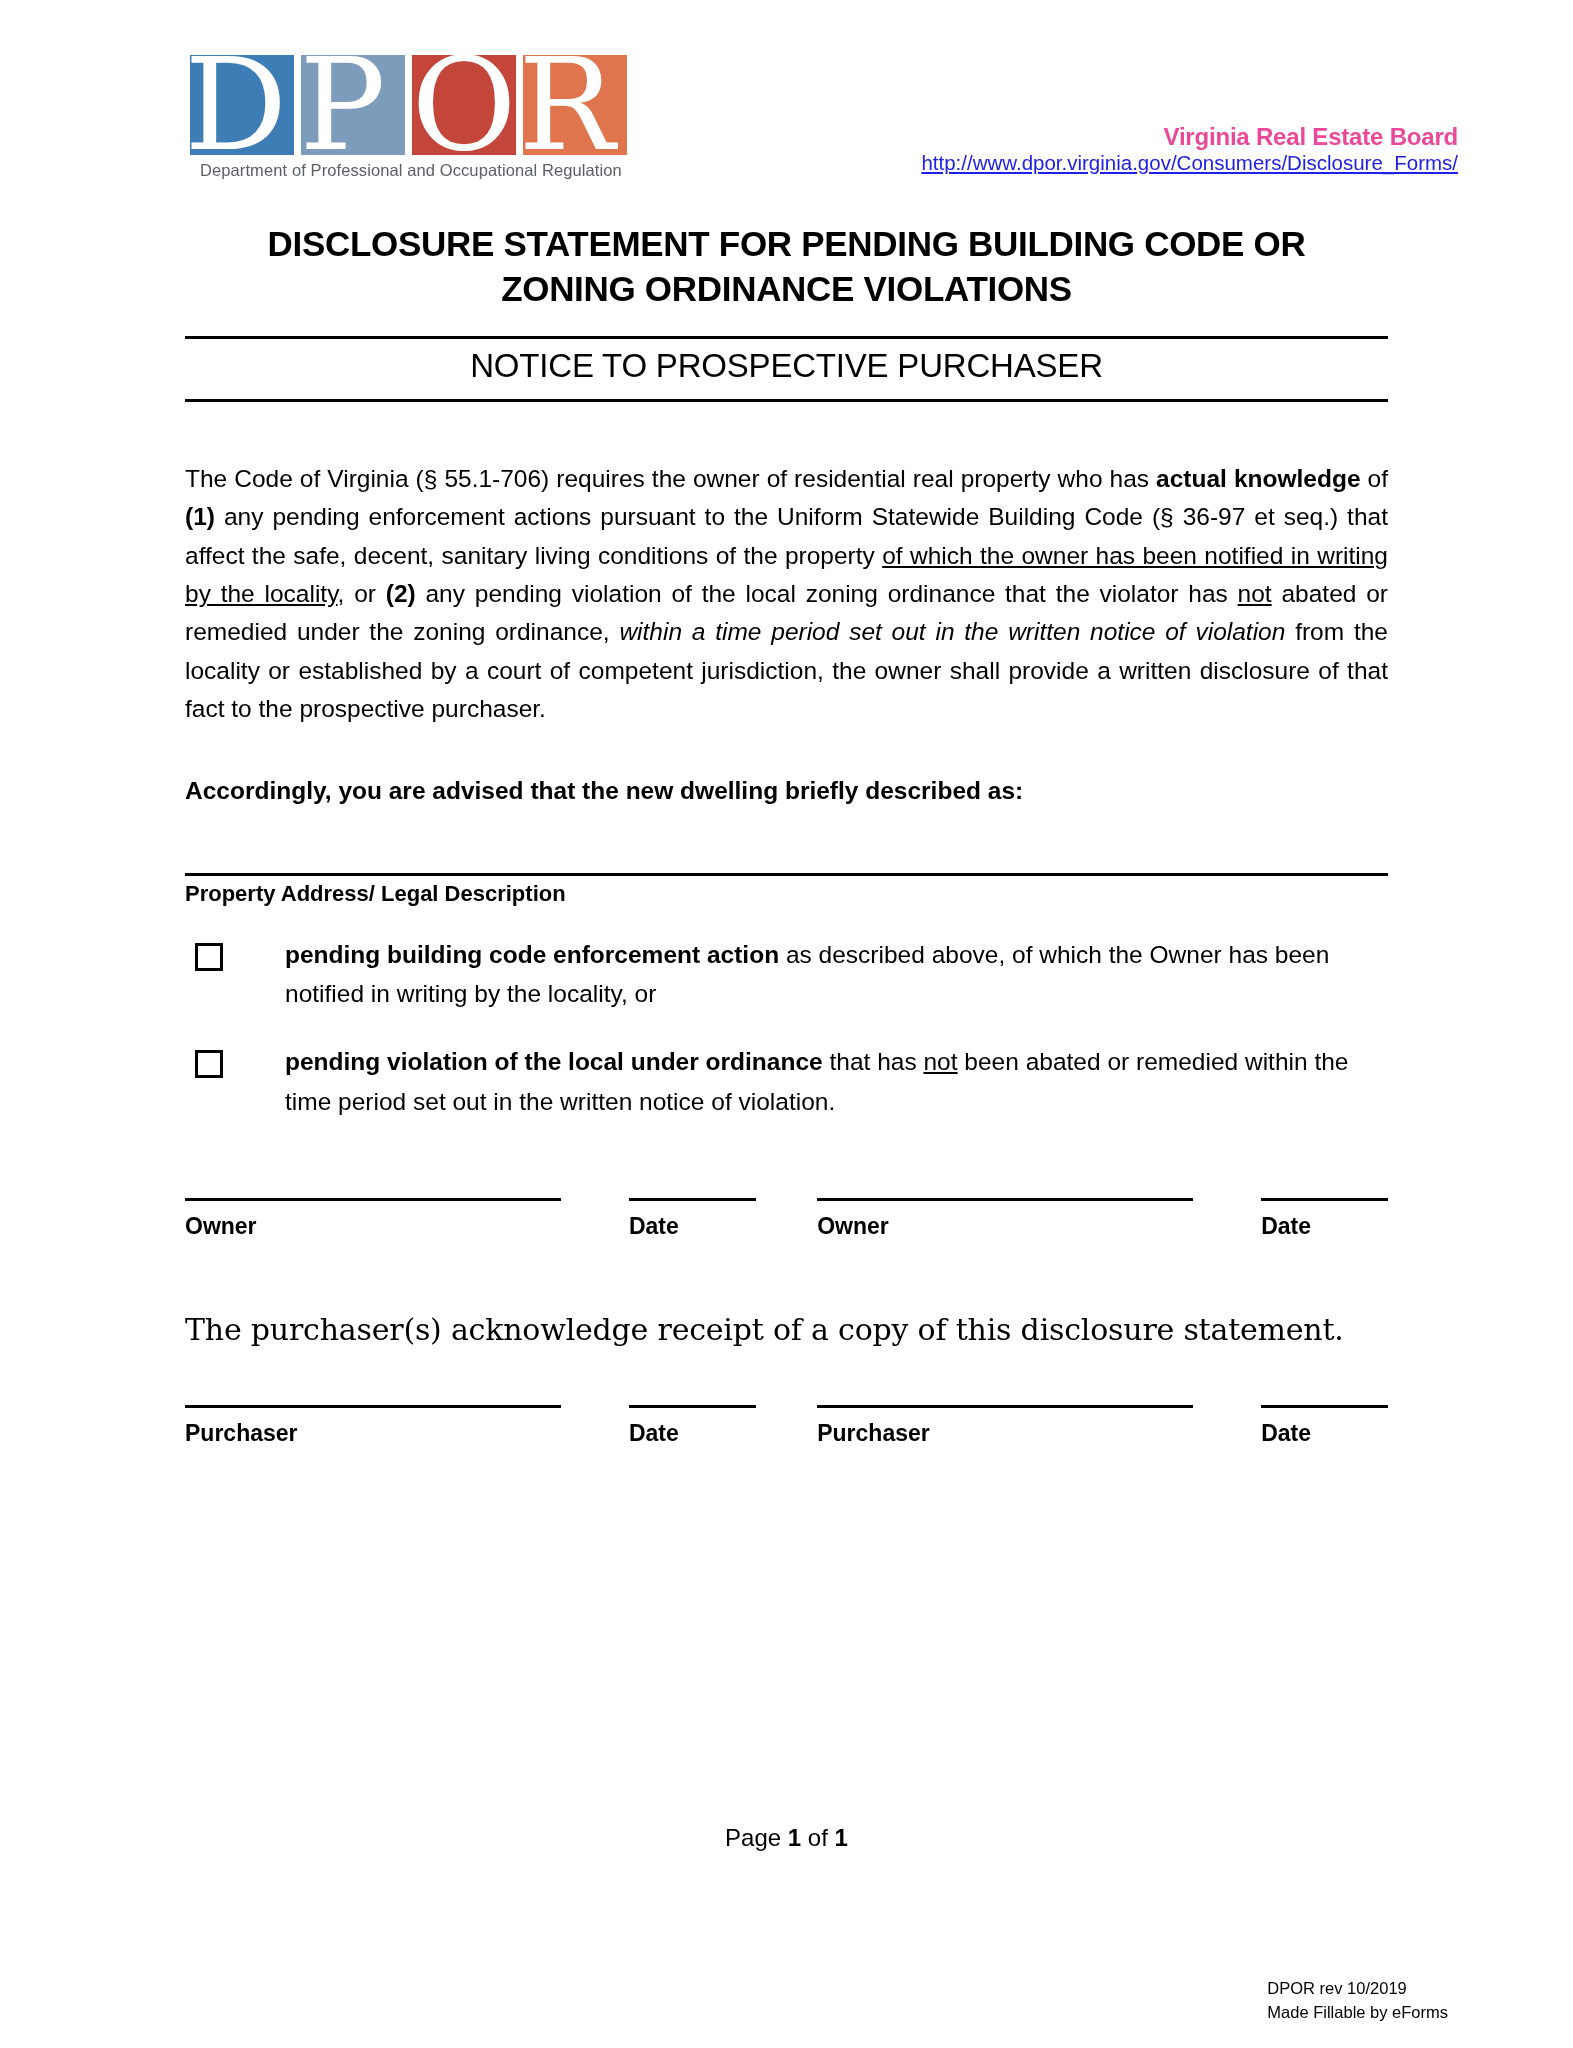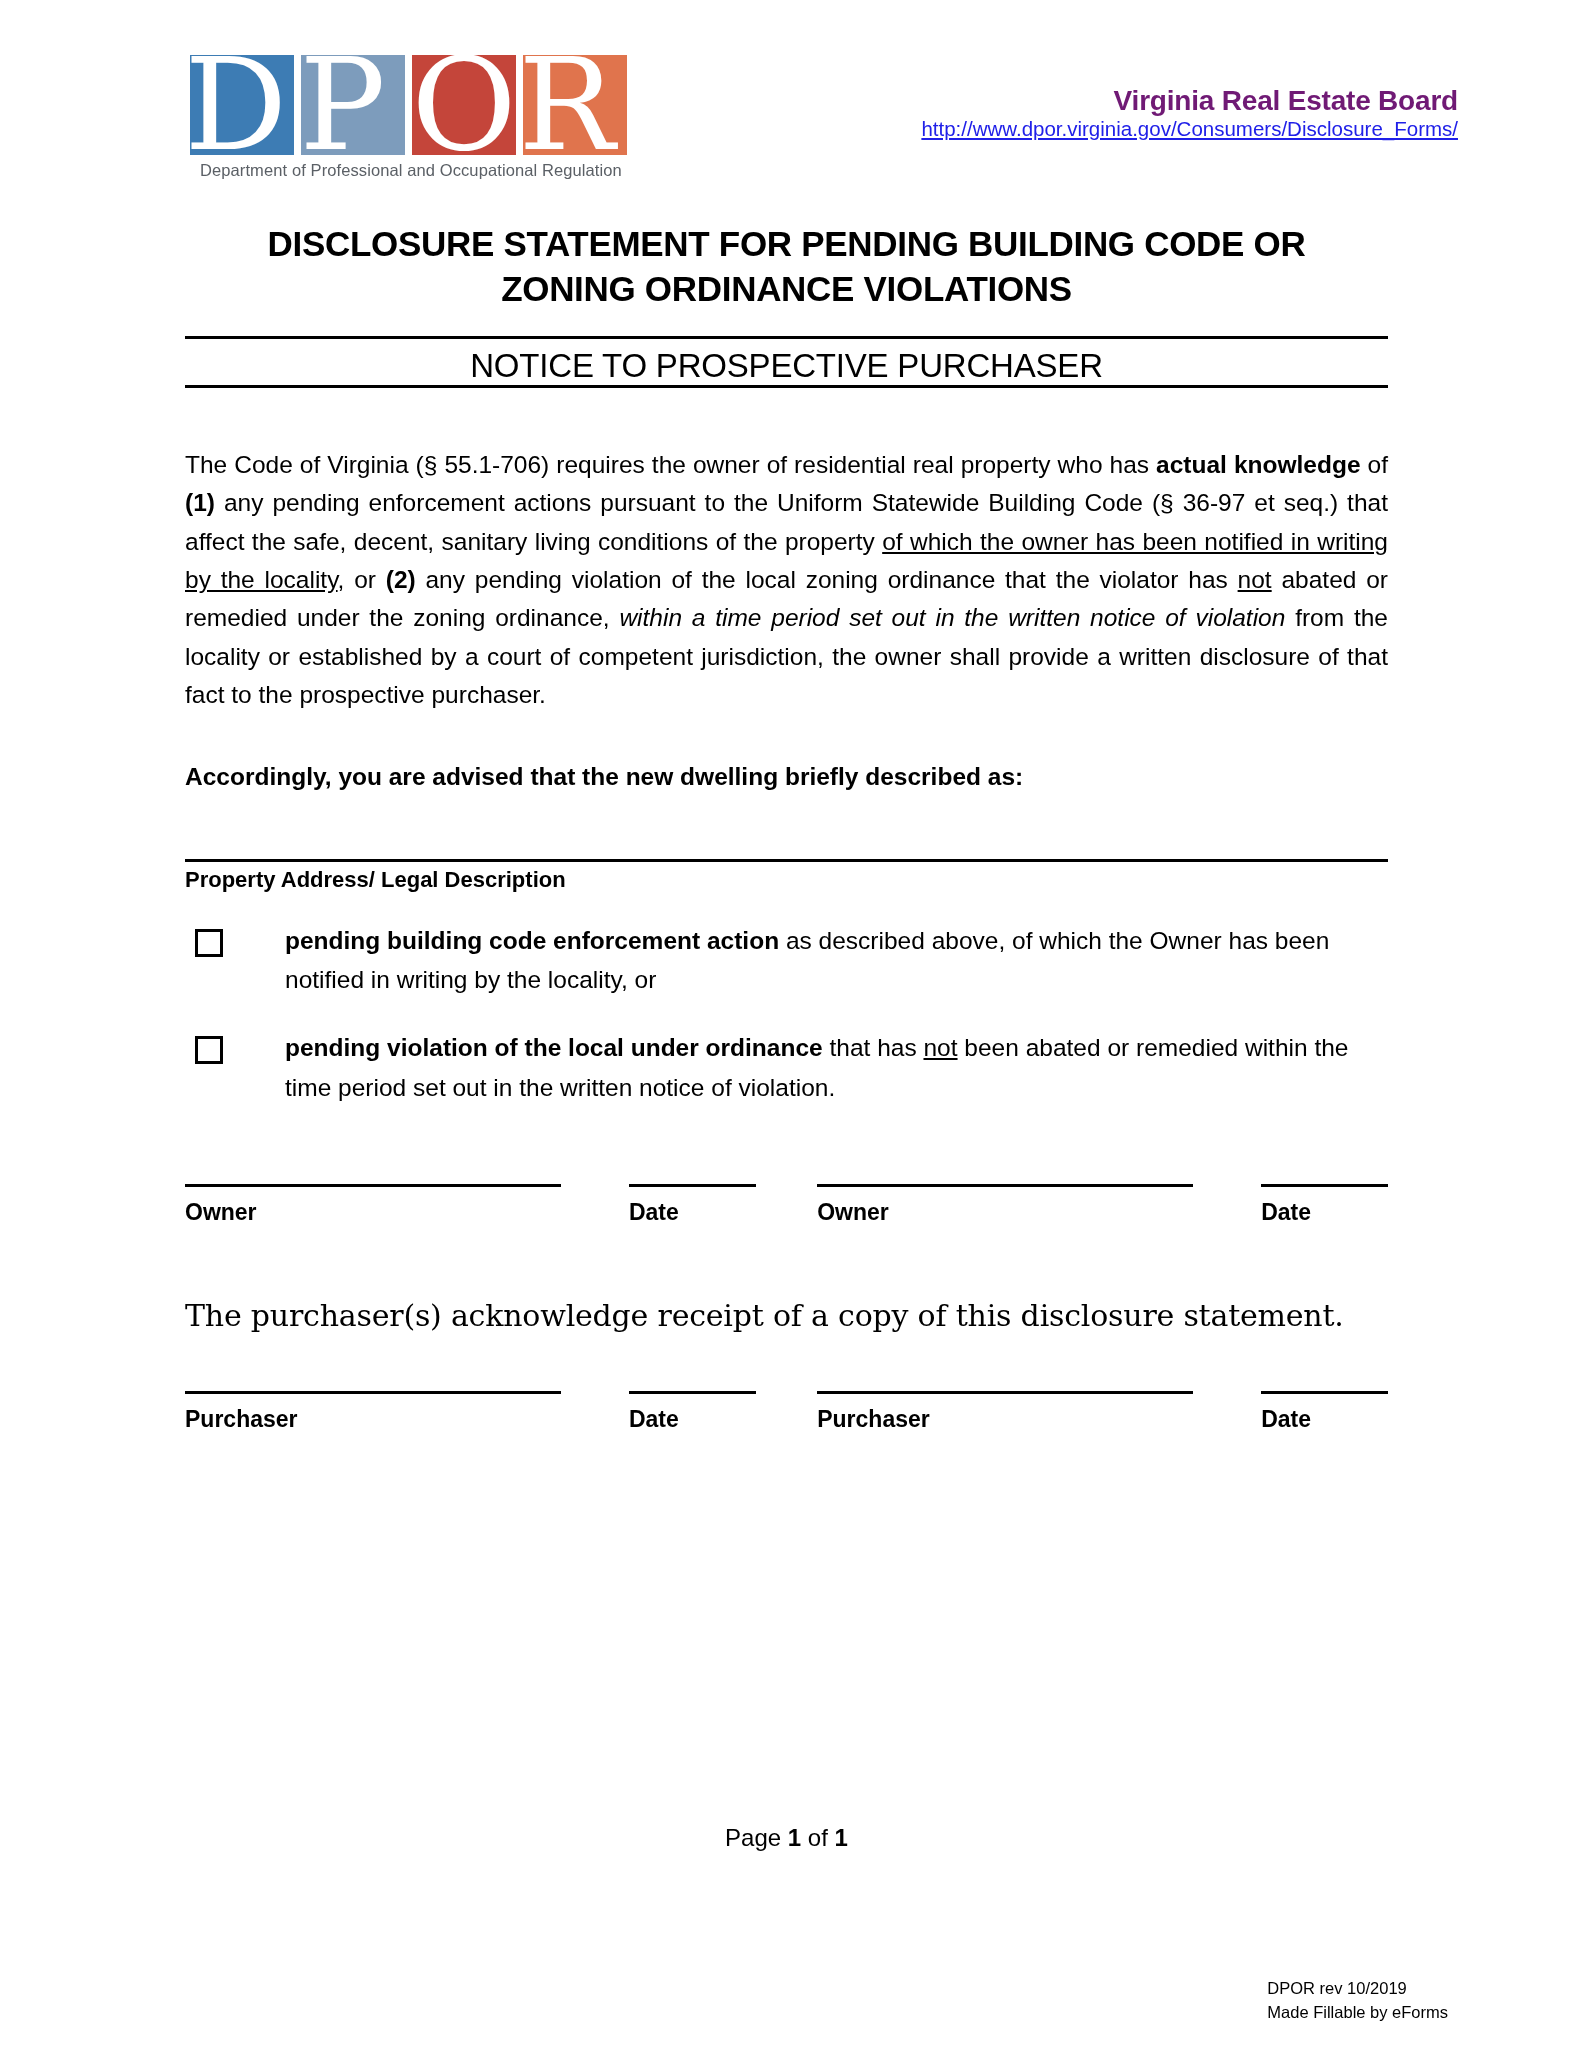--- a/index.html
+++ b/index.html
@@ -63,25 +63,26 @@
     margin-top: 6px;
     margin-left: 10px;
     font-size: 16.5px;
     color: #5b6066;
     letter-spacing: 0.1px;
     font-family: "Liberation Sans", sans-serif;
   }
 
   .header-right { text-align: right; padding-top: 30px; }
   .board-title {
-    font-size: 28px;
+    font-size: 24px;
     font-weight: bold;
     letter-spacing: -0.2px;
-    color: #701a75;
+    color: #ec4899;
     white-space: nowrap;
+    margin-top: 38px;
   }
   .board-url {
     margin-top: 6px;
     font-size: 20.5px;
     color: #2020e8;
     text-decoration: underline;
     white-space: nowrap;
   }
 
   
@@ -95,21 +96,21 @@
   }
 
   .rule-wrap { margin: 24px 185px 0 185px; }
   .rule-top, .rule-bottom {
     border-top: 3px solid #000;
     height: 0;
   }
   .notice-bar {
     text-align: center;
     font-size: 33px;
-    padding: 8px 0 0 0;
+    padding: 8px 0 14px 0;
     letter-spacing: -0.2px;
   }
 
   
   .body-wrap { margin: 0 185px 0 185px; }
 
   p.para {
     font-size: 24.5px;
     line-height: 1.57;
     text-align: justify;

